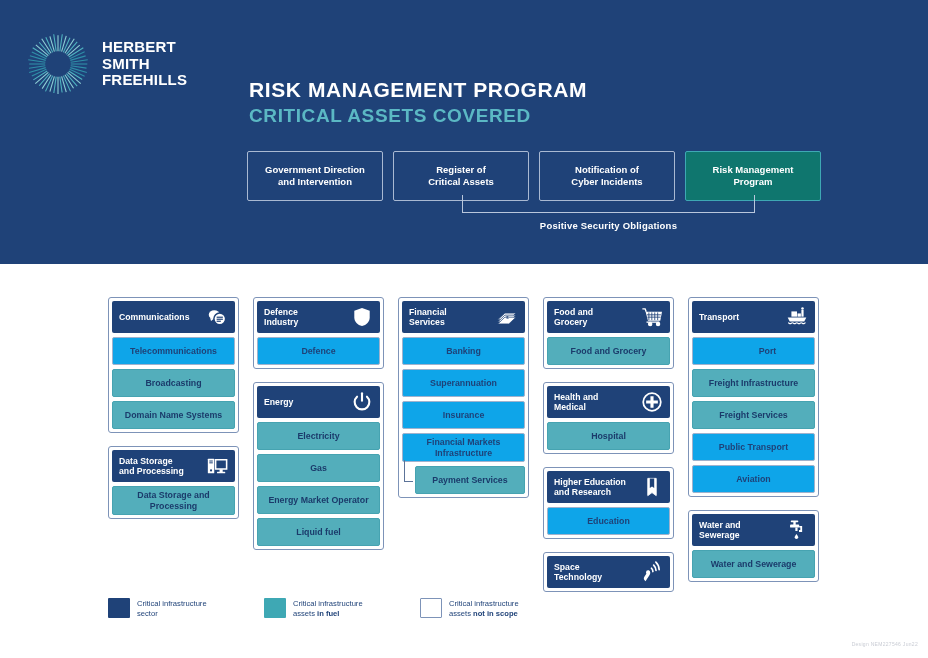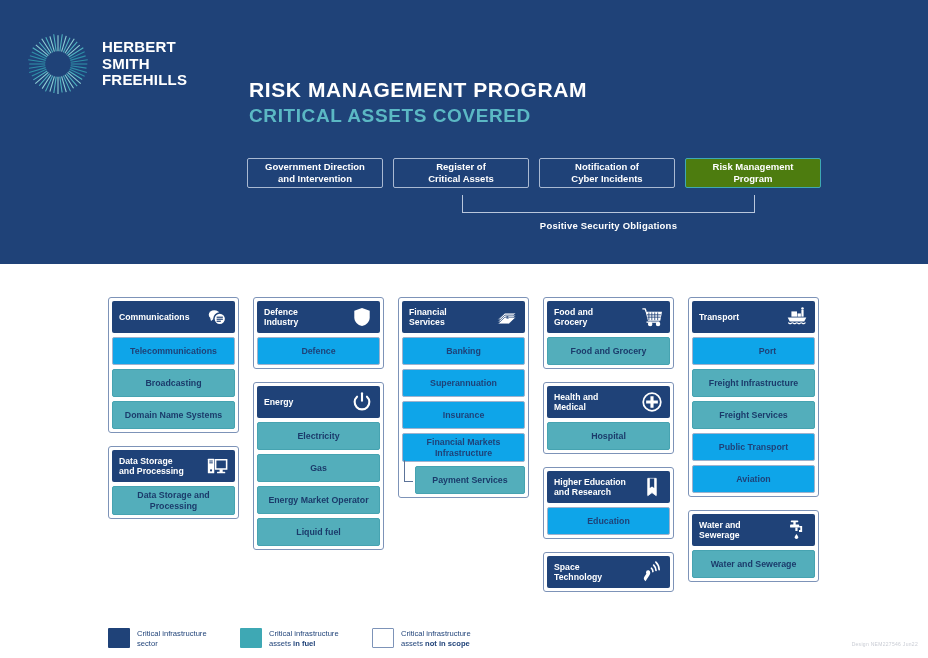--- a/index.html
+++ b/index.html
@@ -28,29 +28,29 @@
 
   #title-block { position:absolute; left:249px; top:78px; }
   #title-main {
     color:#ffffff; font-size:21px; font-weight:700; letter-spacing:0.6px;
   }
   #title-sub {
     color:#5bb8c4; font-size:19px; font-weight:700; letter-spacing:0.6px;
     margin-top:3px;
   }
 
-  #flow { position:absolute; left:247px; top:151px; width:574px; height:44px;
-          display:flex; gap:10px;align-items:center; }
+  #flow { position:absolute; left:247px; top:151px; width:574px; height:50px;
+          display:flex; gap:10px; }
   .flow-box {
     flex:1 1 0; border:1px solid #a9b9d2; border-radius:2px;
     display:flex; align-items:center; justify-content:center; text-align:center;
     color:#ffffff; font-size:9.5px; font-weight:700; line-height:1.25;
     padding:2px 4px; background:transparent;
   }
-  .flow-box.active { background:#4d7c0f; border-color:#3ea8b4; }
+  .flow-box.active { background:#0f766e; border-color:#3ea8b4; }
 
   #bracket {
     position:absolute; left:462px; top:195px; width:293px; height:18px;
     border-left:1px solid #b9c7dc; border-right:1px solid #b9c7dc;
     border-bottom:1px solid #b9c7dc;
   }
   #bracket-label {
     position:absolute; left:462px; top:220px; width:293px; text-align:center;
     color:#ffffff; font-size:9.5px; font-weight:700; letter-spacing:0.2px;
   }
@@ -81,21 +81,21 @@
 
   
   .subwrap { position:relative; padding-left:13px; margin-top:4px; }
   .subwrap .elbow {
     position:absolute; left:2px; top:-6px; width:9px; height:22px;
     border-left:1px solid #5c7398; border-bottom:1px solid #5c7398;
   }
   .subwrap .item { margin-top:0; }
 
   
-  #legend { position:absolute; left:108px; top:628px; display:flex; gap:8px; }
+  #legend { position:absolute; left:108px; top:598px; display:flex; gap:32px; }
   .legend-entry { display:flex; align-items:flex-start; gap:7px; width:124px; }
   .legend-swatch { width:22px; height:20px; flex:0 0 22px; border-radius:1px; }
   .legend-swatch.sector { background:#1f4278; }
   .legend-swatch.inscope { background:#3ea8b4; }
   .legend-swatch.notin  { background:#ffffff; border:1px solid #7d93b8; }
   .legend-text {
     font-size:7.6px; color:#1f4278; line-height:1.35; font-weight:400;
     white-space:pre-line; padding-top:1px;
   }
   .legend-text b { font-weight:700; }

